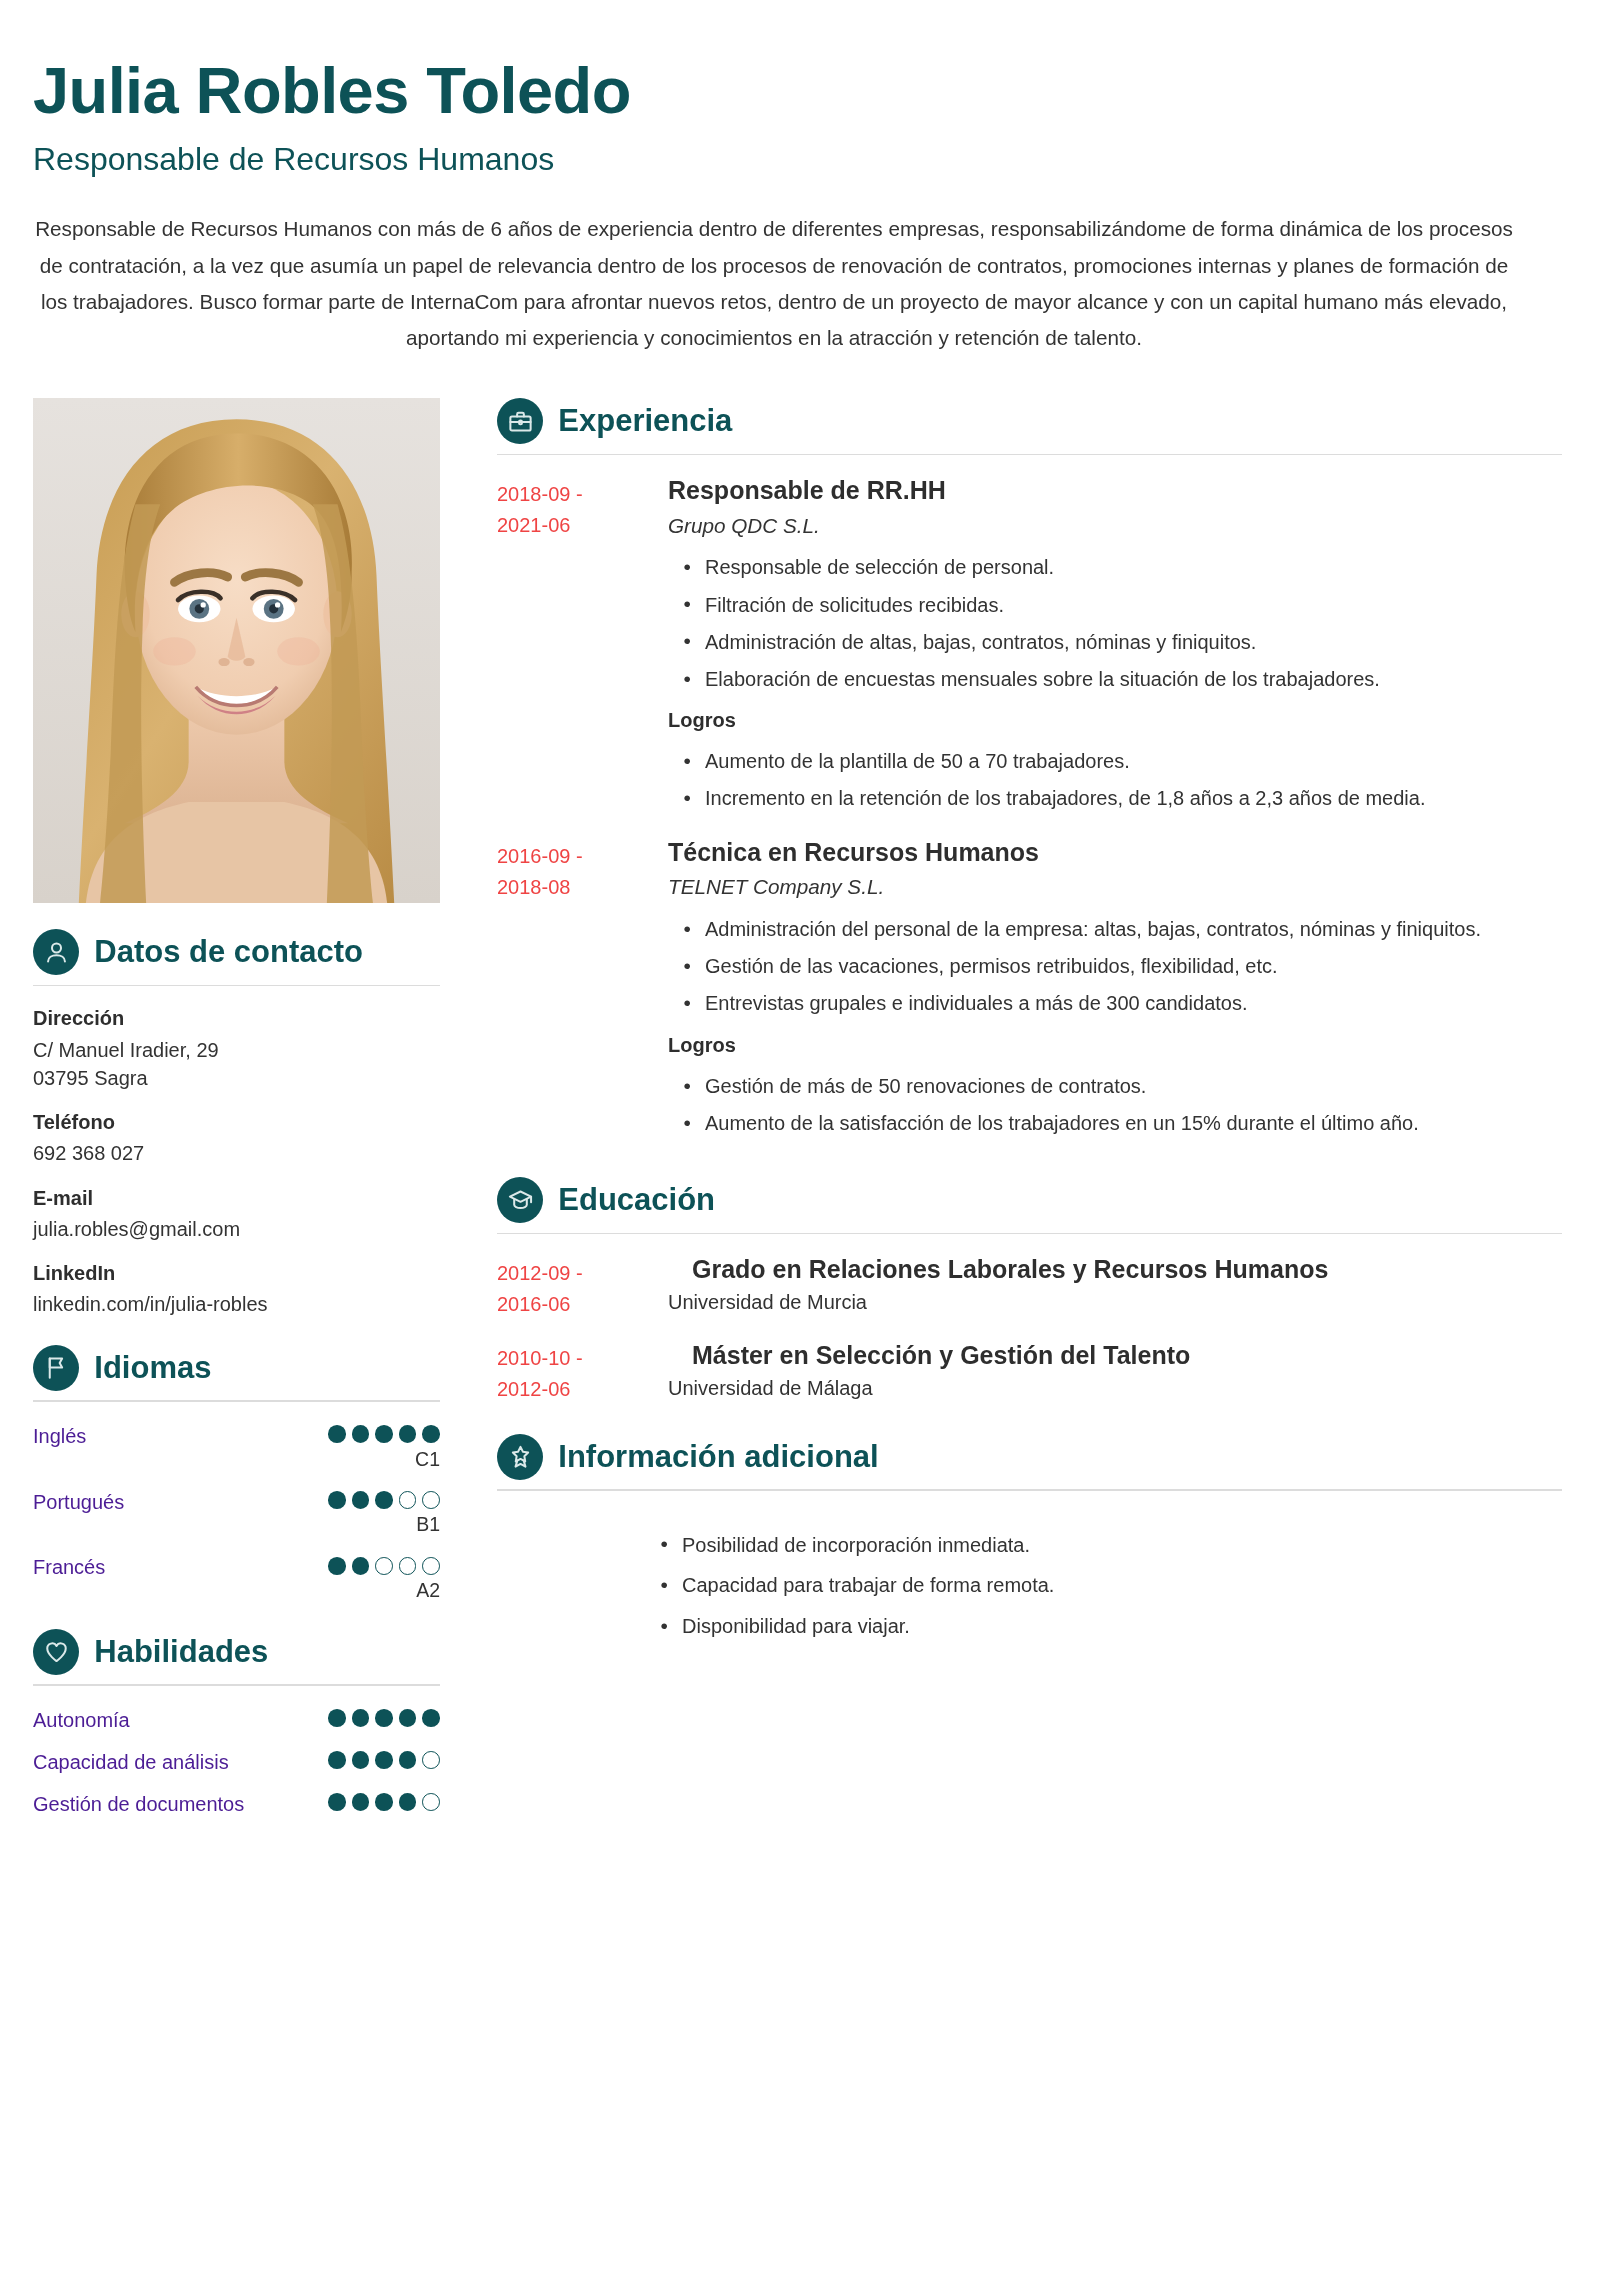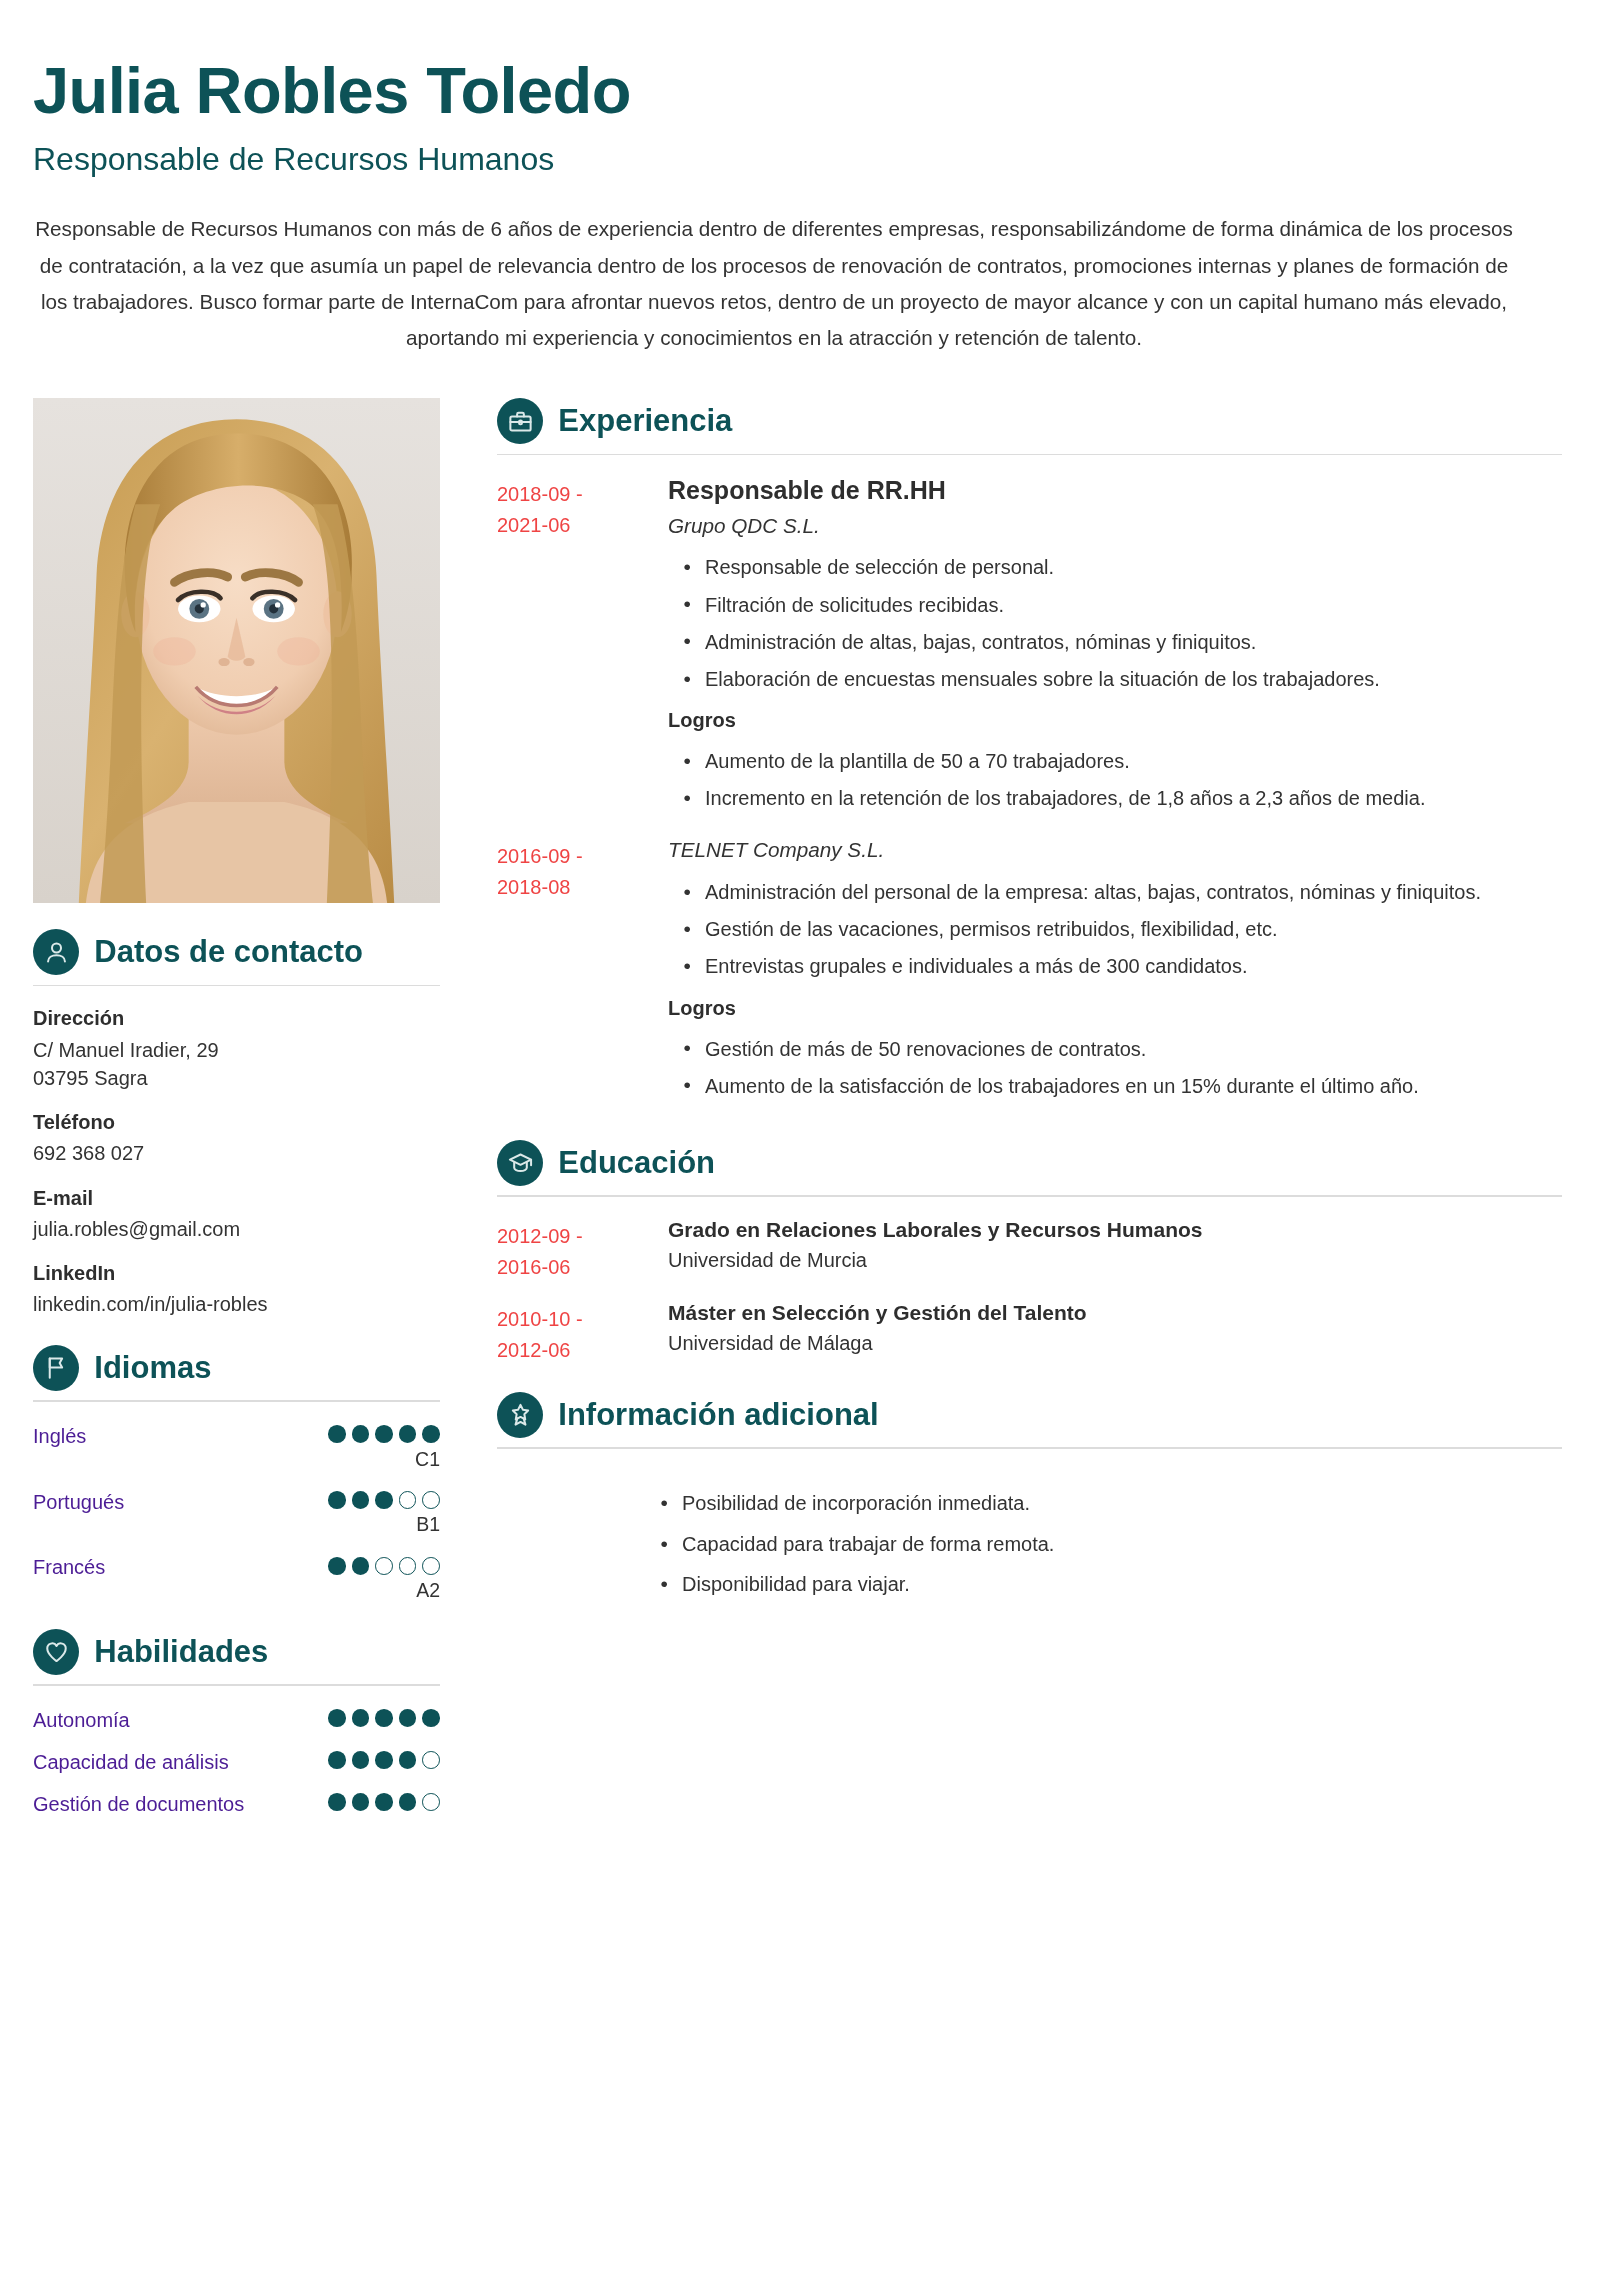--- a/index.html
+++ b/index.html
@@ -192,21 +192,21 @@
     color: #333333;
   }
   .logros-label {
     font-size: 20px;
     font-weight: bold;
     color: #2e2e2e;
     margin: 3.5px 0 4.7px 0;
     line-height: 1.3;
   }
   .entry.edu { margin-bottom: 17.7px; }
-  .entry.edu .entry-role { font-size: 21px; margin-bottom: 3.5px; }
+  .entry.edu .entry-role { font-size: 25px; margin-bottom: 3.5px; margin-left: 24px; }
 
   
   .addinfo { padding-left: 148px; padding-top: 5.9px; }
   .addinfo .bullets li { margin-bottom: 8.3px; }
 </style>
 </head>
 <body>
 
 <div class="page">
 
@@ -474,20 +474,21 @@
             </ul>
           </div>
         </div>
 
         <div class="entry">
           <div class="entry-date">
             <div>2016-09 -</div>
             <div>2018-08</div>
           </div>
           <div class="entry-main">
+            <div class="entry-role">Técnica en Recursos Humanos</div>
             <div class="entry-org">TELNET Company S.L.</div>
             <ul class="bullets">
               <li>Administración del personal de la empresa: altas, bajas, contratos, nóminas y finiquitos.</li>
               <li>Gestión de las vacaciones, permisos retribuidos, flexibilidad, etc.</li>
               <li>Entrevistas grupales e individuales a más de 300 candidatos.</li>
             </ul>
             <div class="logros-label">Logros</div>
             <ul class="bullets">
               <li>Gestión de más de 50 renovaciones de contratos.</li>
               <li>Aumento de la satisfacción de los trabajadores en un 15% durante el último año.</li>

